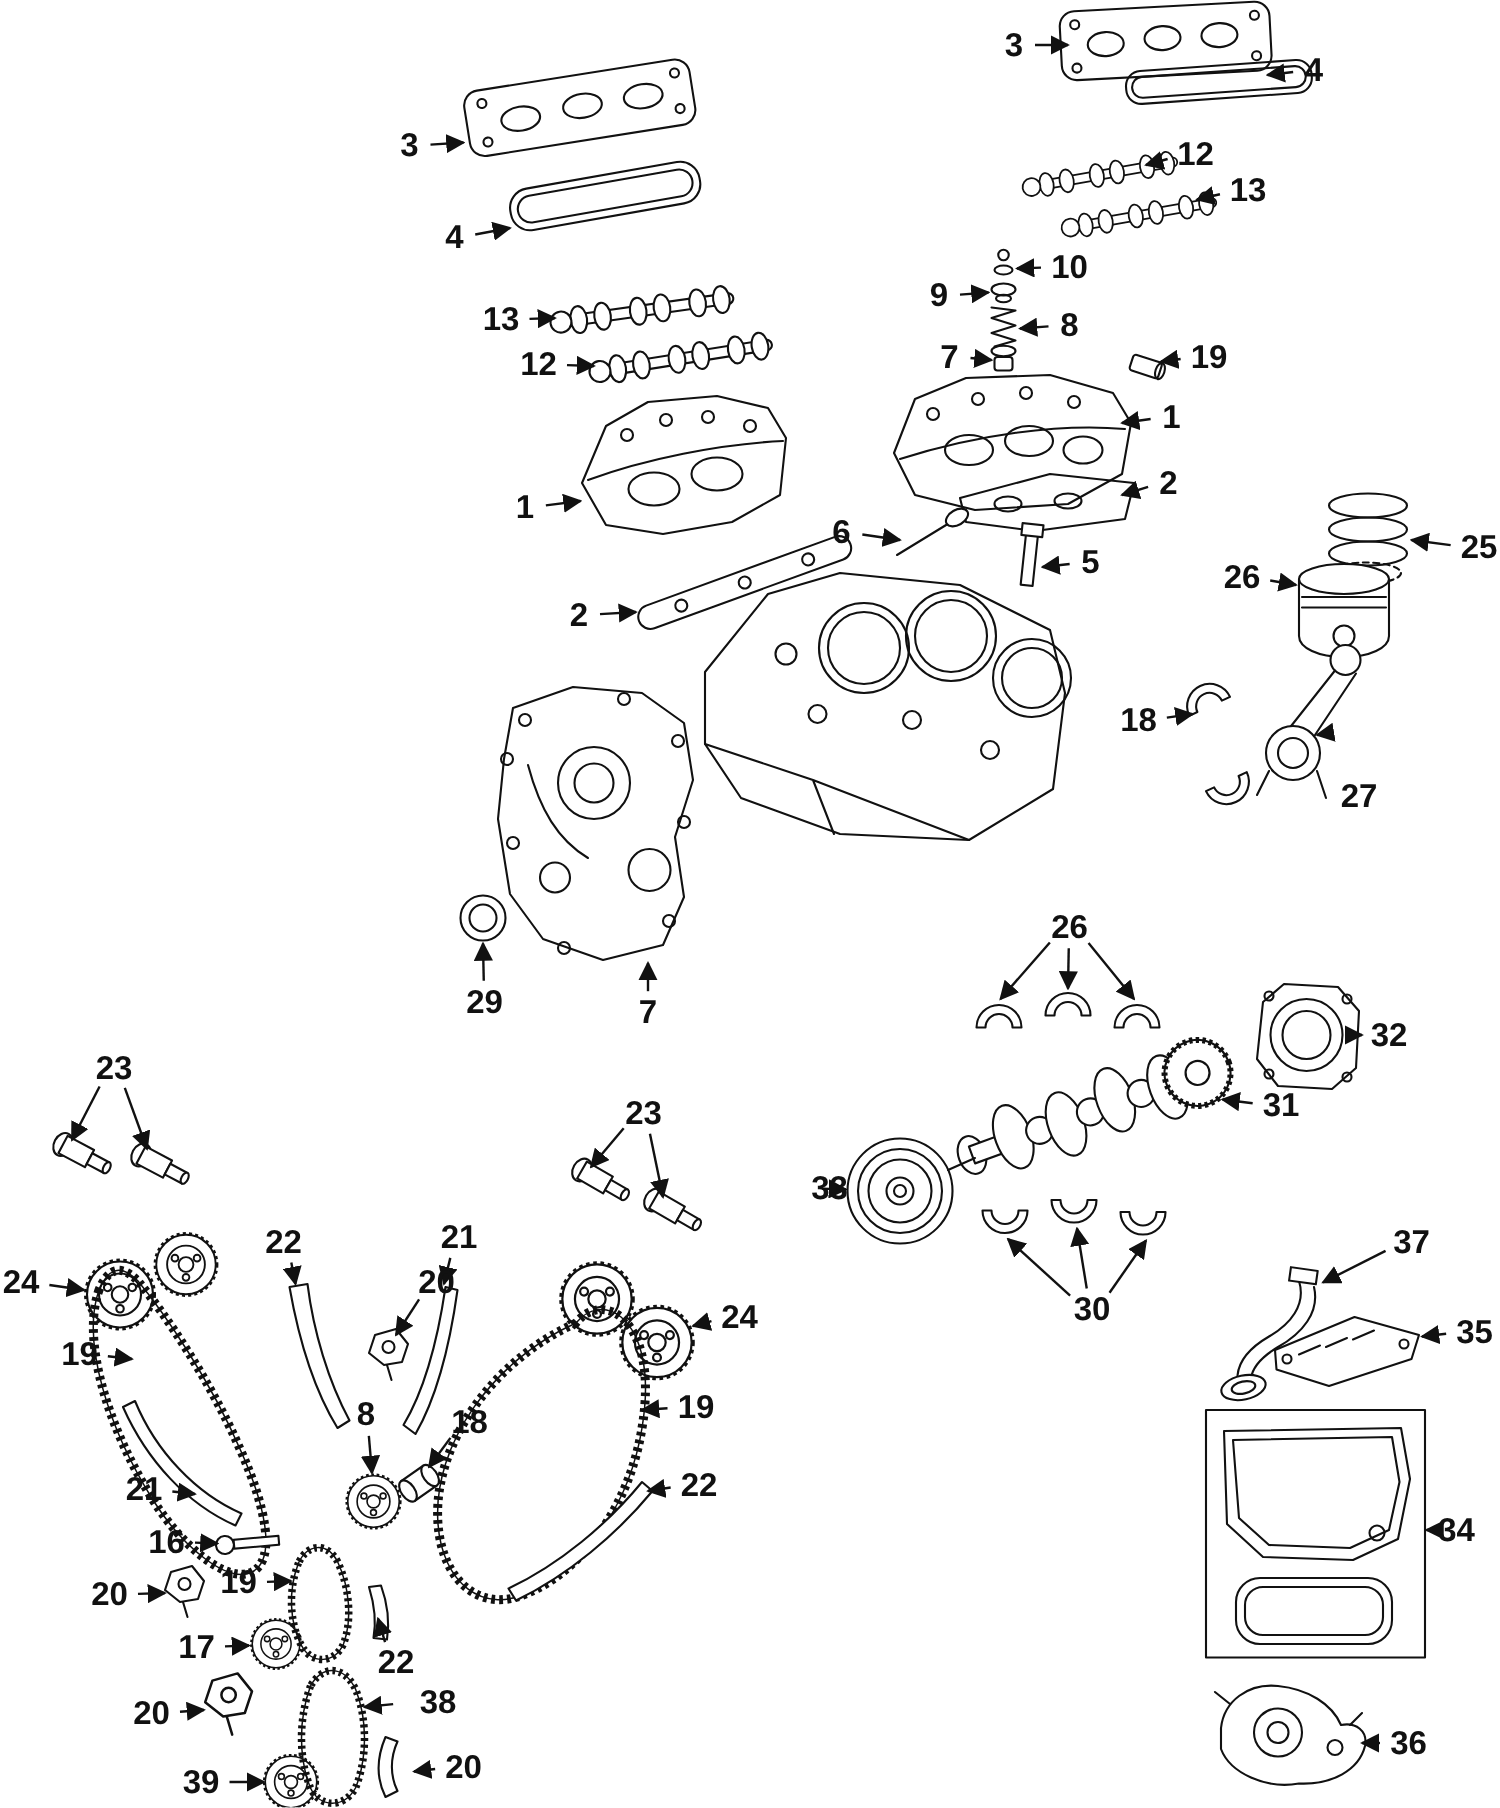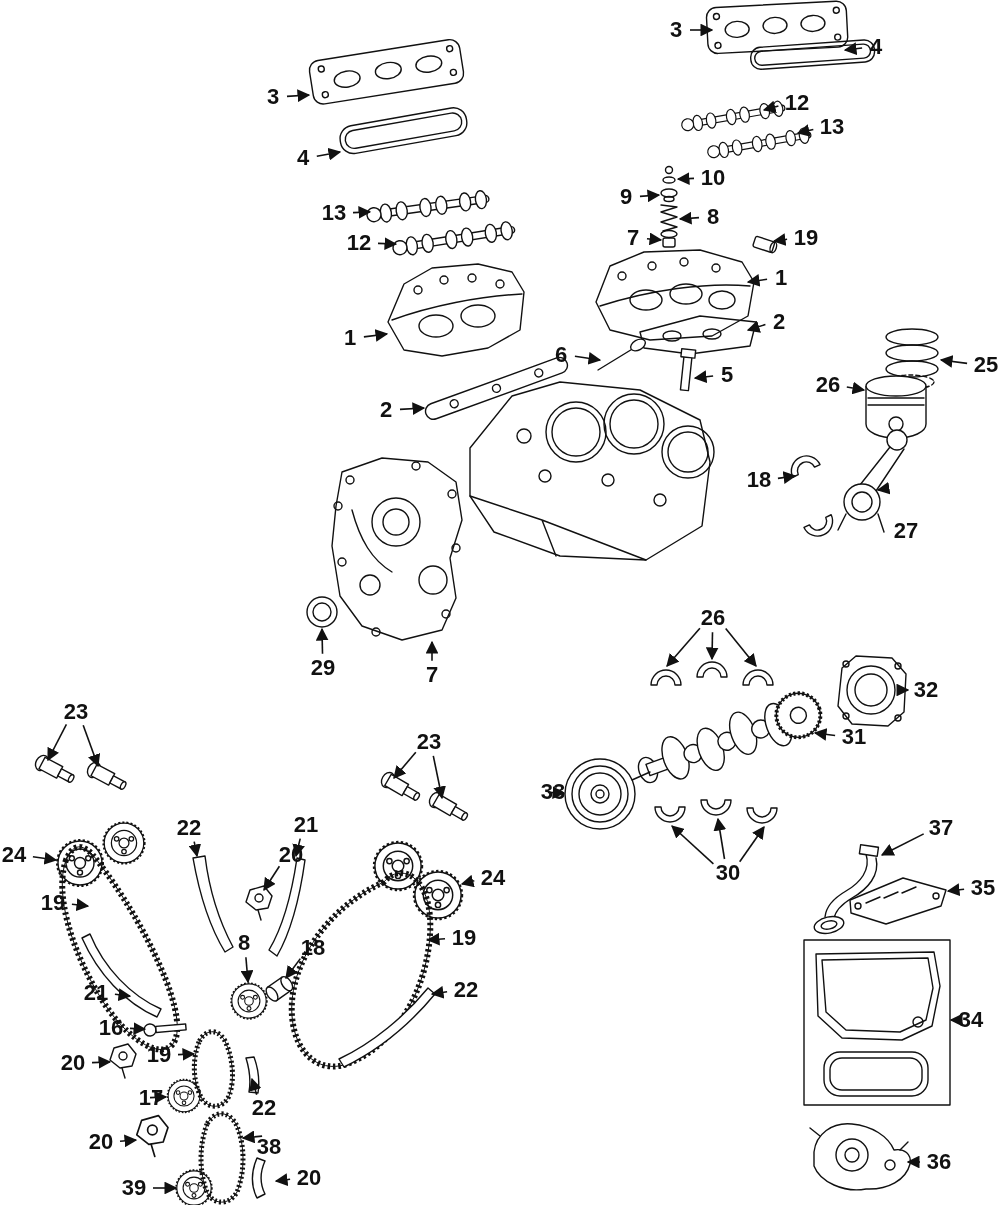--- a/index.html
+++ b/index.html
@@ -463,21 +463,21 @@
       <div class="callout" style="left: 493px; top: 878px;">24</div>
       <div class="callout" style="left: 53px; top: 903px;">19</div>
       <div class="callout" style="left: 244px; top: 943px;">8</div>
       <div class="callout" style="left: 313px; top: 948px;">18</div>
       <div class="callout" style="left: 464px; top: 938px;">19</div>
       <div class="callout" style="left: 96px; top: 993px;">21</div>
       <div class="callout" style="left: 466px; top: 990px;">22</div>
       <div class="callout" style="left: 111px; top: 1028px;">16</div>
       <div class="callout" style="left: 159px; top: 1055px;">19</div>
       <div class="callout" style="left: 73px; top: 1063px;">20</div>
-      <div class="callout" style="left: 131px; top: 1098px; margin-left: 20px;">17</div>
+      <div class="callout" style="left: 131px; top: 1098px;">17</div>
       <div class="callout" style="left: 264px; top: 1108px;">22</div>
       <div class="callout" style="left: 101px; top: 1142px;">20</div>
-      <div class="callout" style="left: 269px; top: 1135px; margin-top: 12px;">38</div>
+      <div class="callout" style="left: 292px; top: 1135px;">38</div>
       <div class="callout" style="left: 309px; top: 1178px;">20</div>
       <div class="callout" style="left: 134px; top: 1188px;">39</div>
     </div>
 
 </div>
 
 </body></html>

